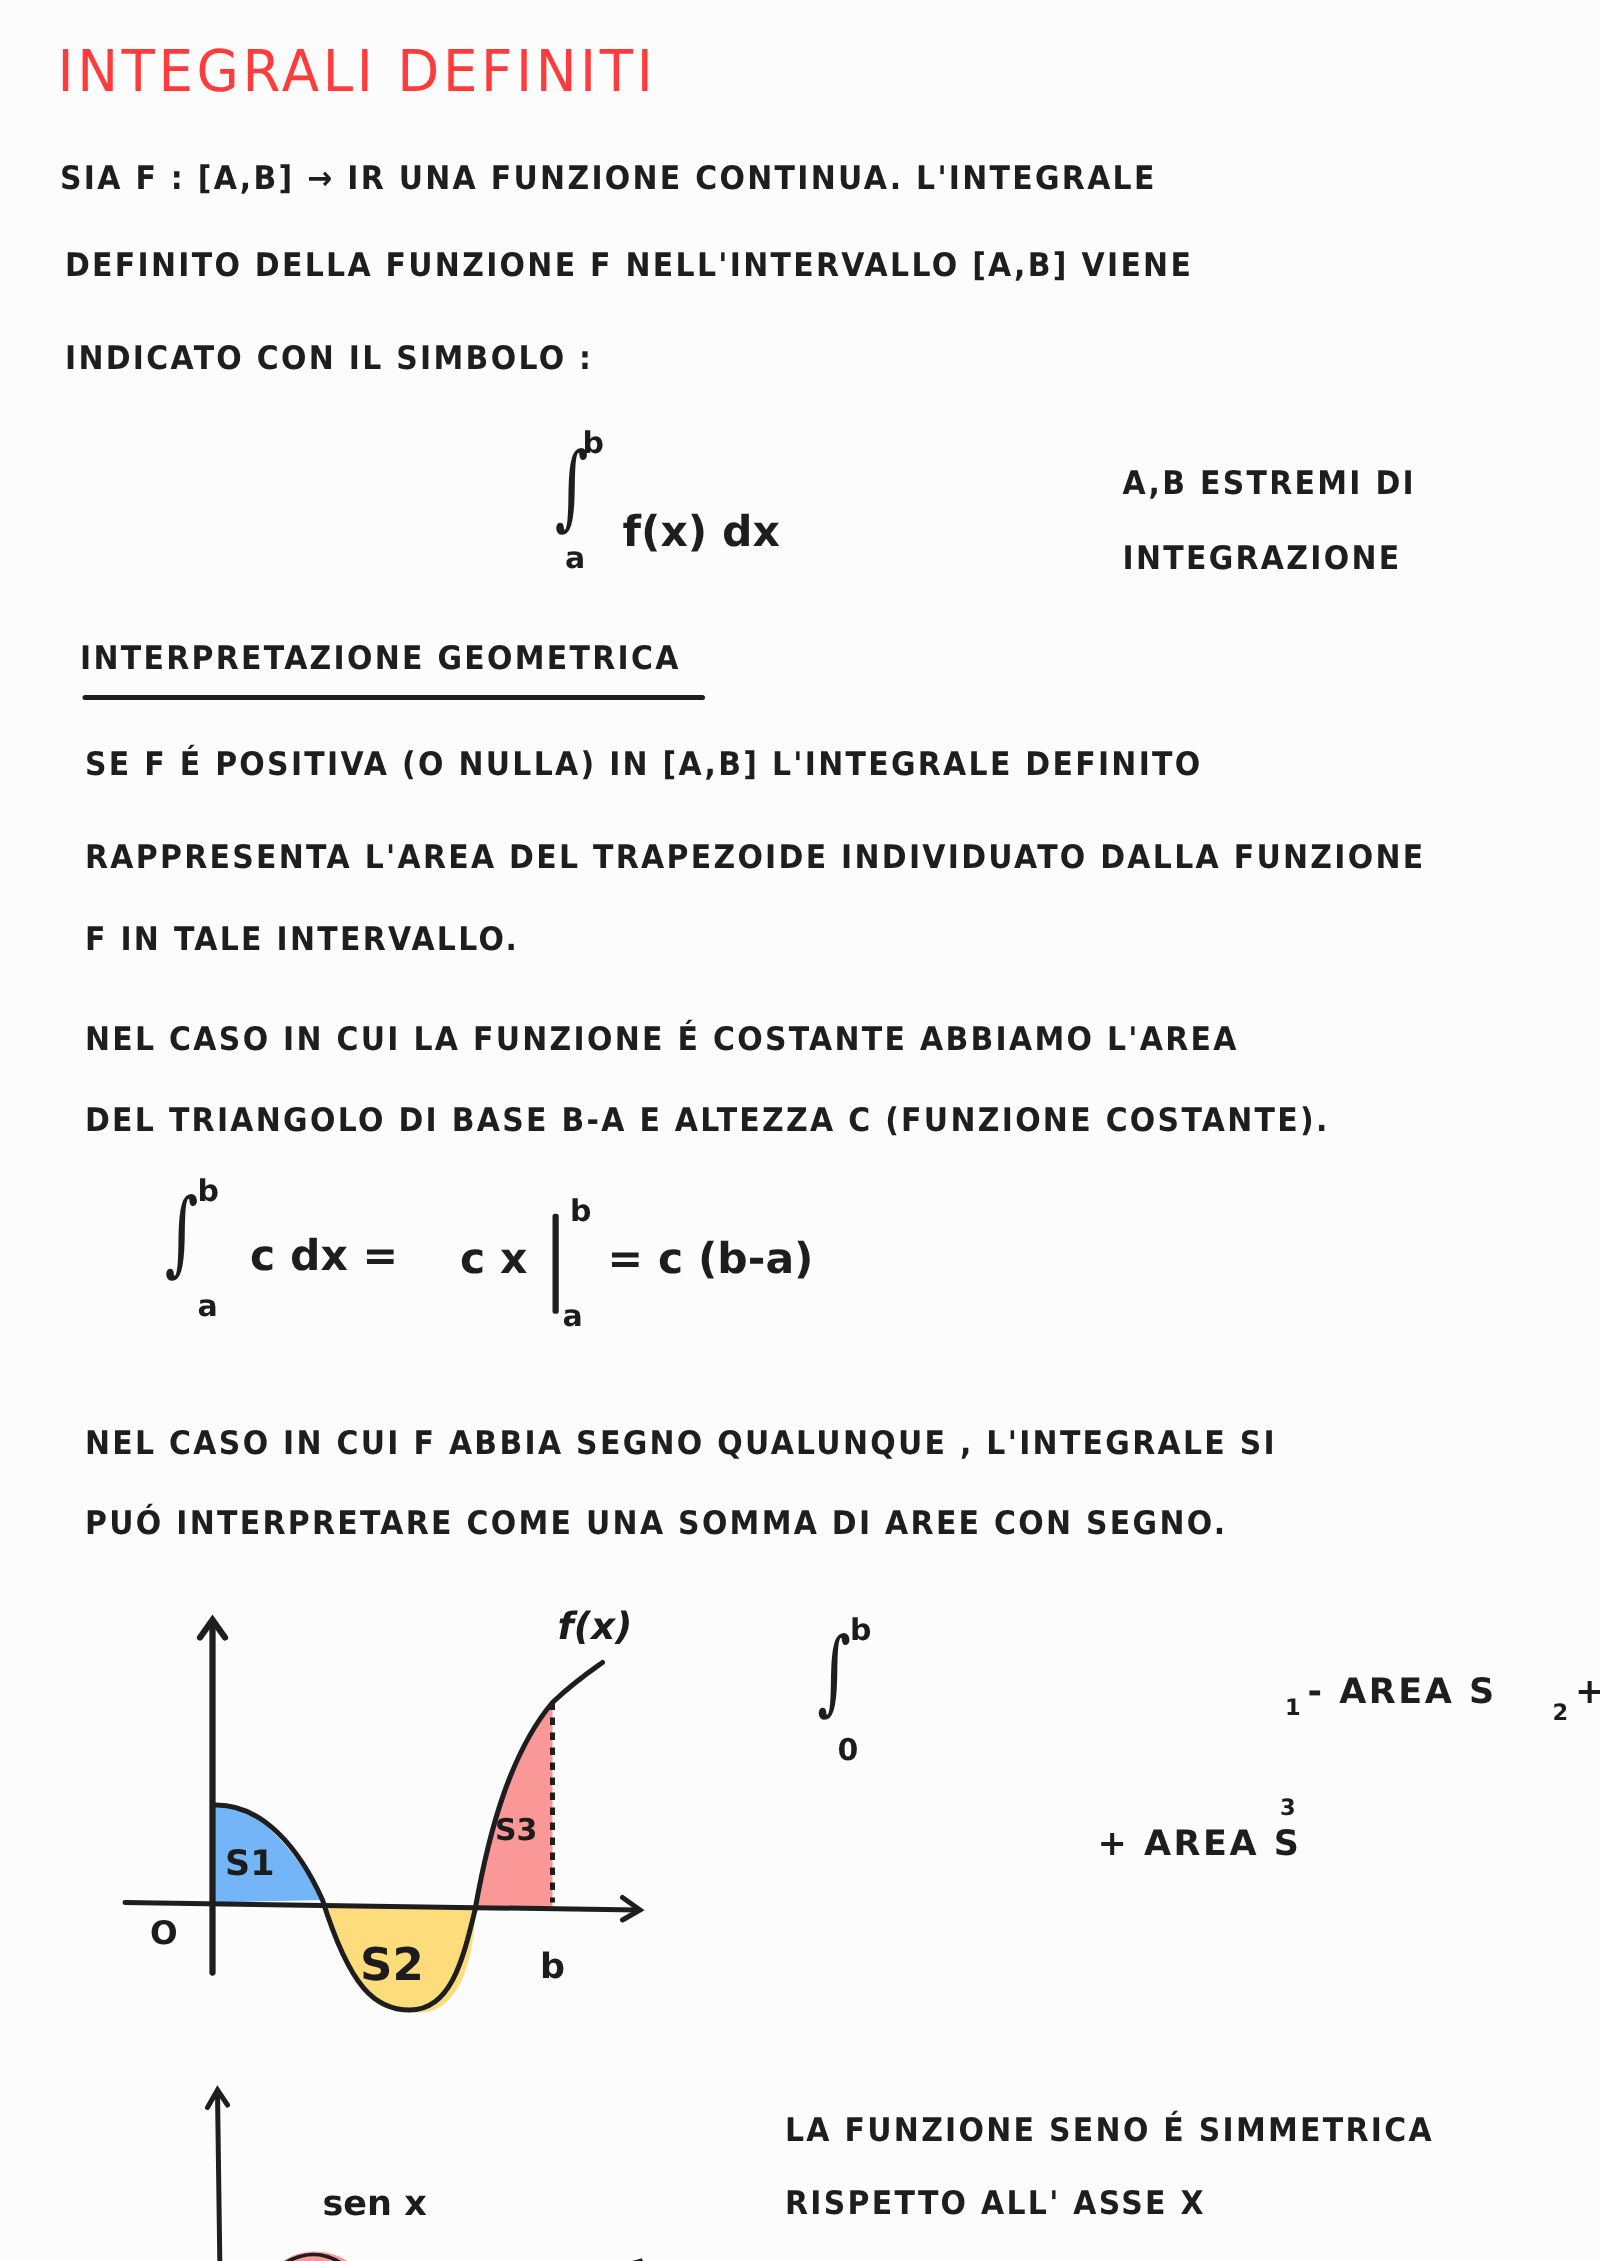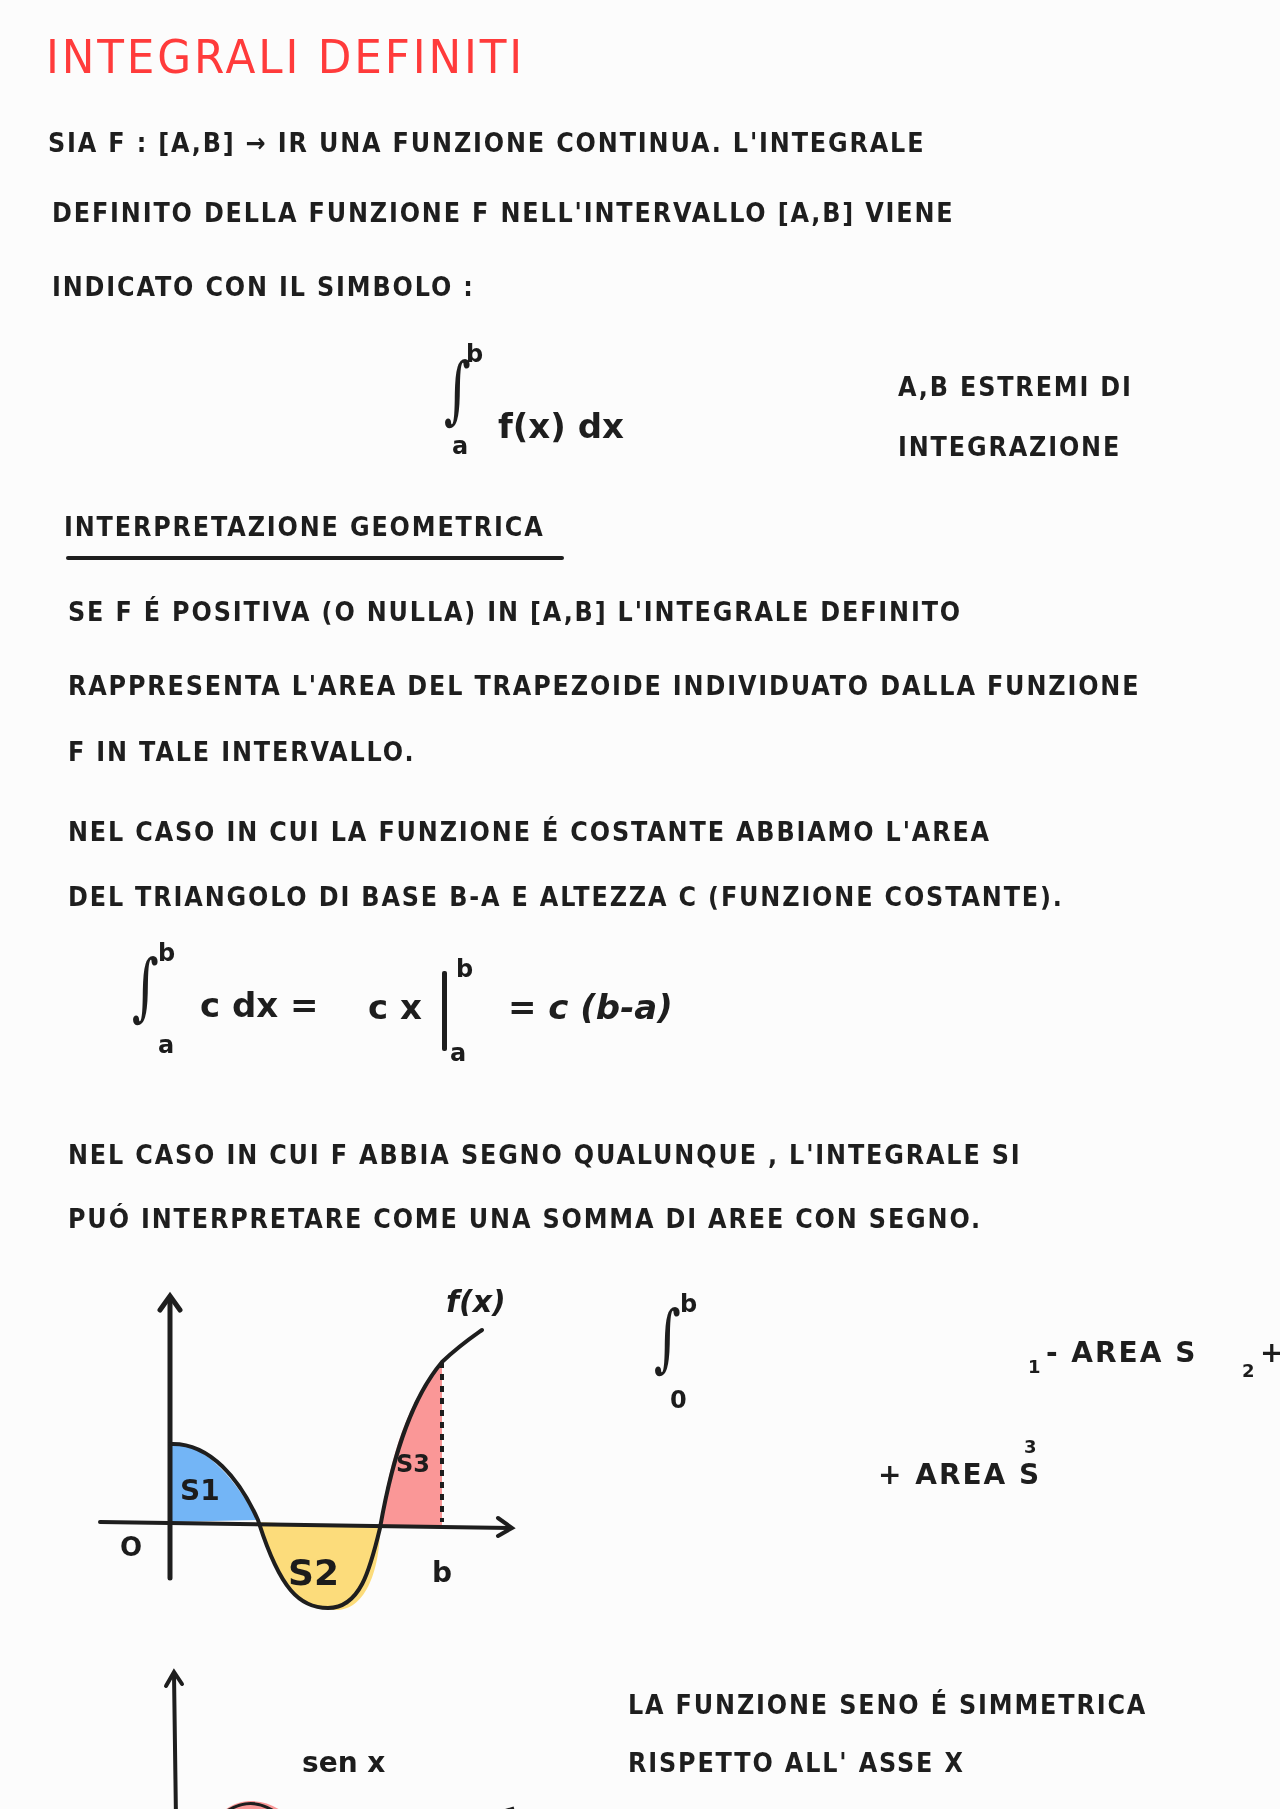--- a/index.html
+++ b/index.html
@@ -101,21 +101,21 @@
 
 <div style="position:absolute; left:120px; top:935px; width:600px; height:130px;">
   <div class="math integral-sign" style="left:6px; top:14px;">∫</div>
   <div class="lim" style="left:38px; top:4px;">b</div>
   <div class="lim" style="left:38px; top:96px;">a</div>
   <div class="math expr" style="left:80px; top:50px;">c  dx  =</div>
   <div class="math expr" style="left:248px; top:52px;">c x</div>
   <div style="position:absolute; left:322px; top:36px; width:5px; height:80px; background:#1e1e1e; border-radius:2px;"></div>
   <div class="lim" style="left:336px; top:20px;">b</div>
   <div class="lim" style="left:330px; top:104px;">a</div>
-  <div class="math expr" style="left:388px; top:52px;font-style:italic;">= c (b-a)</div>
+  <div class="math expr" style="left:366px; top:52px;">= c (b-a)</div>
 </div>
 
 <div class="hand line" style="left:68px; top:1140px;">NEL CASO IN CUI f ABBIA SEGNO QUALUNQUE , L'INTEGRALE SI</div>
 <div class="hand line" style="left:68px; top:1204px;">PUÓ INTERPRETARE COME UNA SOMMA DI AREE CON SEGNO.</div>
 
 <div style="position:absolute; left:80px; top:1270px; width:460px; height:360px;">
   <svg width="460" height="360">
 
     <path d="M90,174 C120,172 150,200 178,250 L90,252 Z" fill="#5aa8f5" opacity="0.85"></path>
 
@@ -153,17 +153,17 @@
 </div>
 
 <div style="position:absolute; left:140px; top:1660px; width:500px; height:149px;">
   <svg width="500" height="149">
     <line x1="34" y1="14" x2="36" y2="160" stroke="#1e1e1e" stroke-width="4" stroke-linecap="round"></line>
     <path d="M26,26 L34,12 L42,24" fill="none" stroke="#1e1e1e" stroke-width="4" stroke-linecap="round"></path>
     <path d="M76,160 C90,138 120,136 140,150 L140,160 Z" fill="#f98585" opacity="0.85"></path>
     <path d="M80,156 C100,140 120,140 138,154" fill="none" stroke="#1e1e1e" stroke-width="3"></path>
     <line x1="360" y1="152" x2="374" y2="148" stroke="#1e1e1e" stroke-width="3"></line>
   </svg>
-  <div class="lim" style="left:118px; top:86px; font-size:28px; text-transform:none;margin-left:44px;">sen x</div>
+  <div class="lim" style="left:118px; top:86px; font-size:28px; text-transform:none;">sen x</div>
 </div>
 
 <div class="hand line" style="left:628px; top:1690px;">LA FUNZIONE SENO É SIMMETRICA</div>
 <div class="hand line" style="left:628px; top:1748px;">RISPETTO ALL' ASSE X</div>
 
 </body></html>

